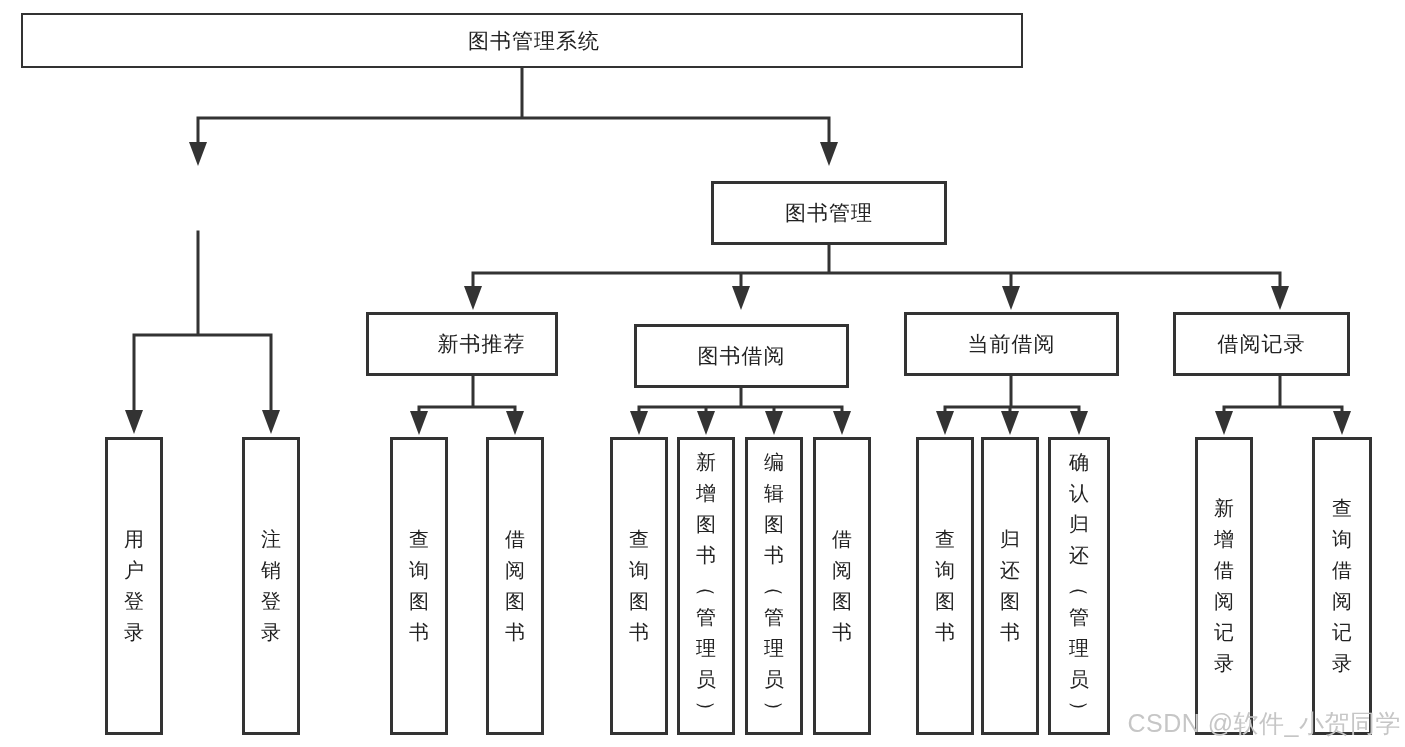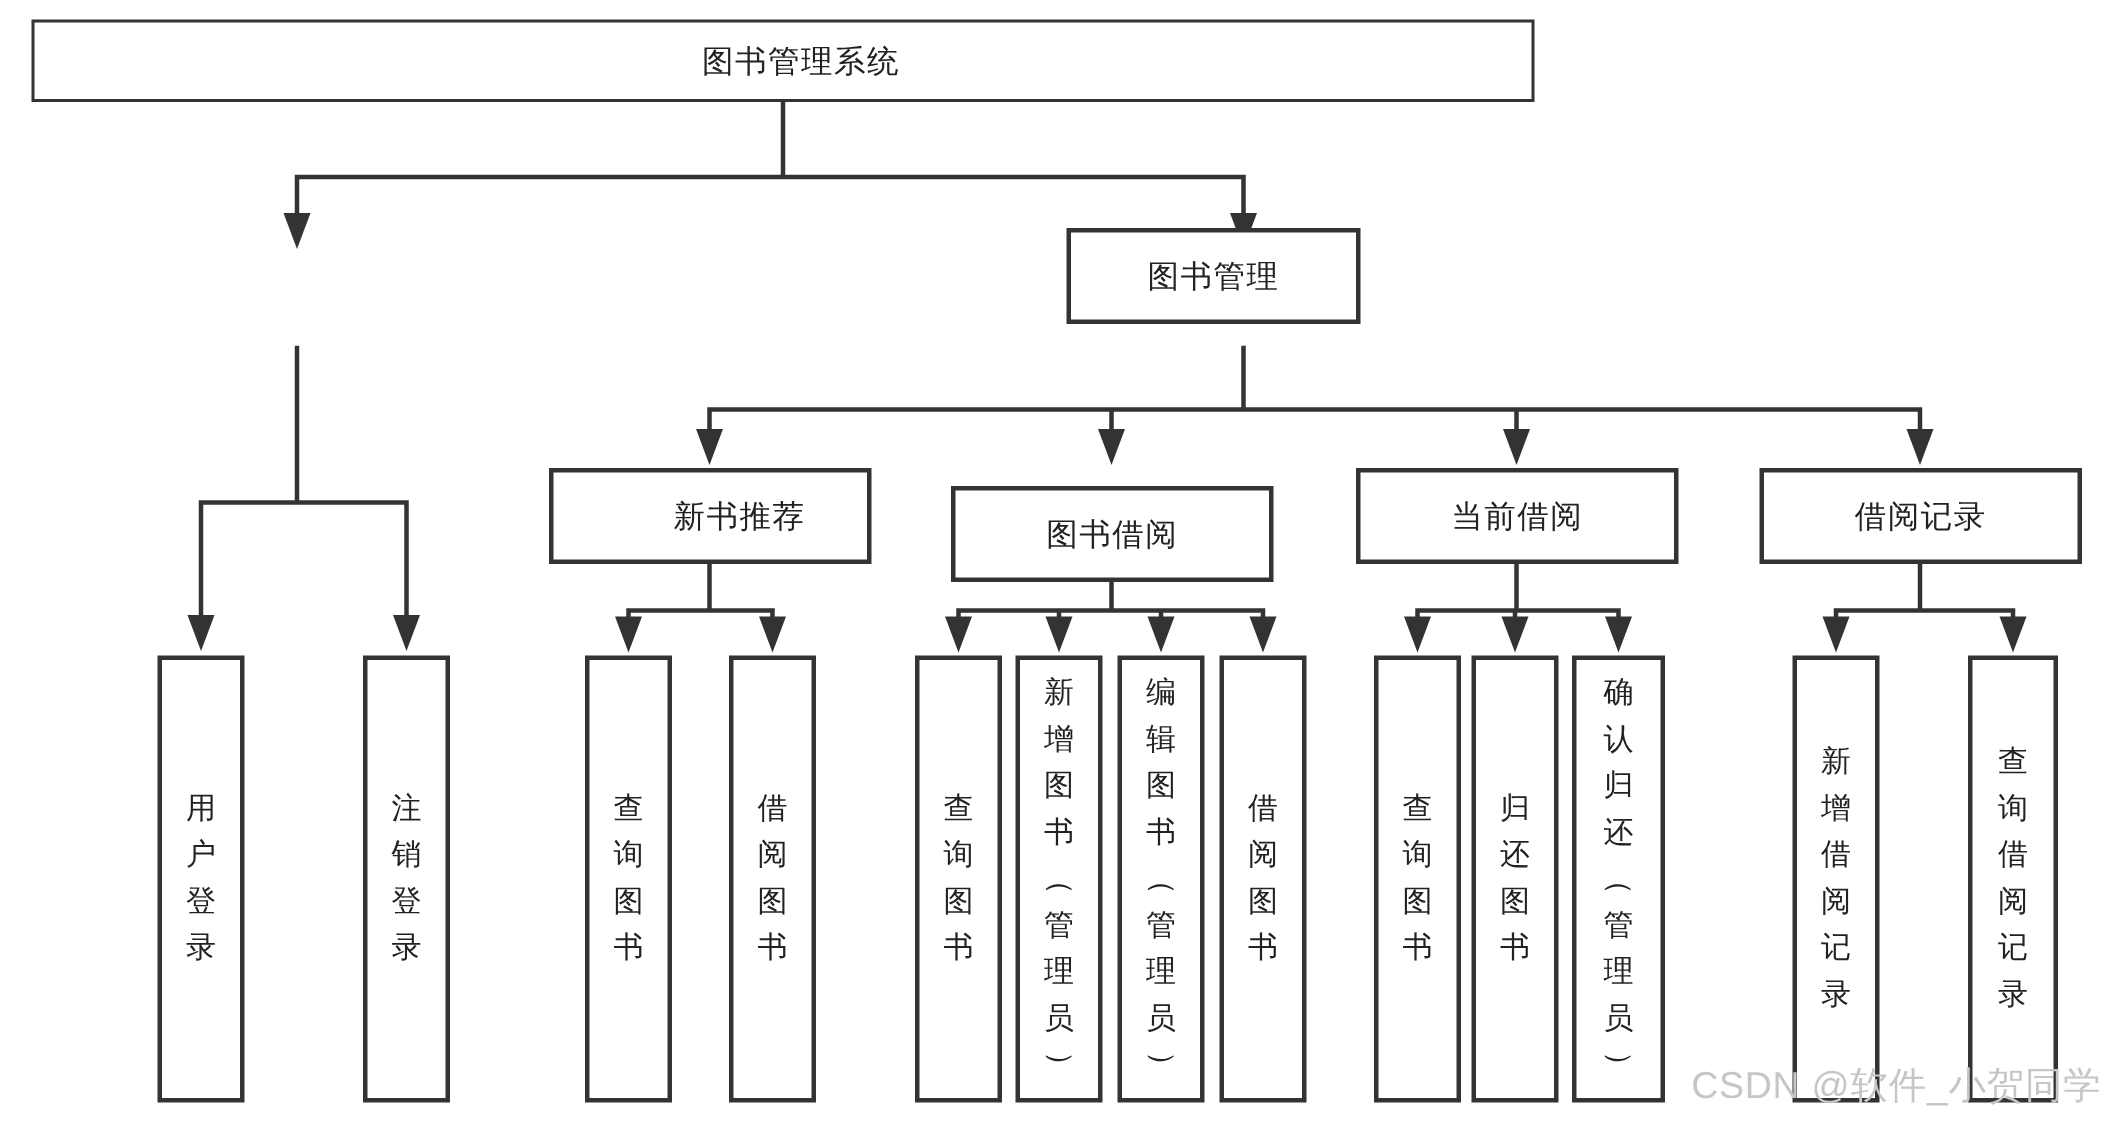--- a/index.html
+++ b/index.html
@@ -119,34 +119,34 @@
 
     <path class="cline" d="M1280,376 V407 M1224,407 H1342 M1224,407 V412 M1342,407 V412"></path>
     <polygon class="carrow" points="1215,411 1233,411 1224,435"></polygon>
     <polygon class="carrow" points="1333,411 1351,411 1342,435"></polygon>
   </svg>
 
   <div class="node root-node" style="left:21px; top:13px; width:1002px; height:55px;padding-left:24px;">
     <span class="hlabel">图书管理系统</span>
   </div>
 
-  <div class="node" style="left:711px; top:152px; width:196px; height:64px;">
+  <div class="node" style="left:711px; top:181px; width:236px; height:64px;">
     <span class="hlabel">图书管理</span>
   </div>
 
-  <div class="node" style="left:366px; top:312px; width:215px; height:64px;padding-left:39px;">
+  <div class="node" style="left:366px; top:312px; width:192px; height:64px;padding-left:39px;">
     <span class="hlabel">新书推荐</span>
   </div>
   <div class="node" style="left:634px; top:324px; width:215px; height:64px;font-family:Liberation Mono, monospace;">
     <span class="hlabel">图书借阅</span>
   </div>
   <div class="node" style="left:904px; top:312px; width:215px; height:64px;justify-content:center;">
     <span class="hlabel">当前借阅</span>
   </div>
-  <div class="node" style="left:1173px; top:312px; width:215px; height:64px;">
+  <div class="node" style="left:1173px; top:312px; width:177px; height:64px;">
     <span class="hlabel">借阅记录</span>
   </div>
 
   <div class="node leaf" style="left:105px; top:437px; width:58px; height:298px;">
     <div class="vtext">
         <span class="vch">用</span>
         <span class="vch">户</span>
         <span class="vch">登</span>
         <span class="vch">录</span>
       </div>

